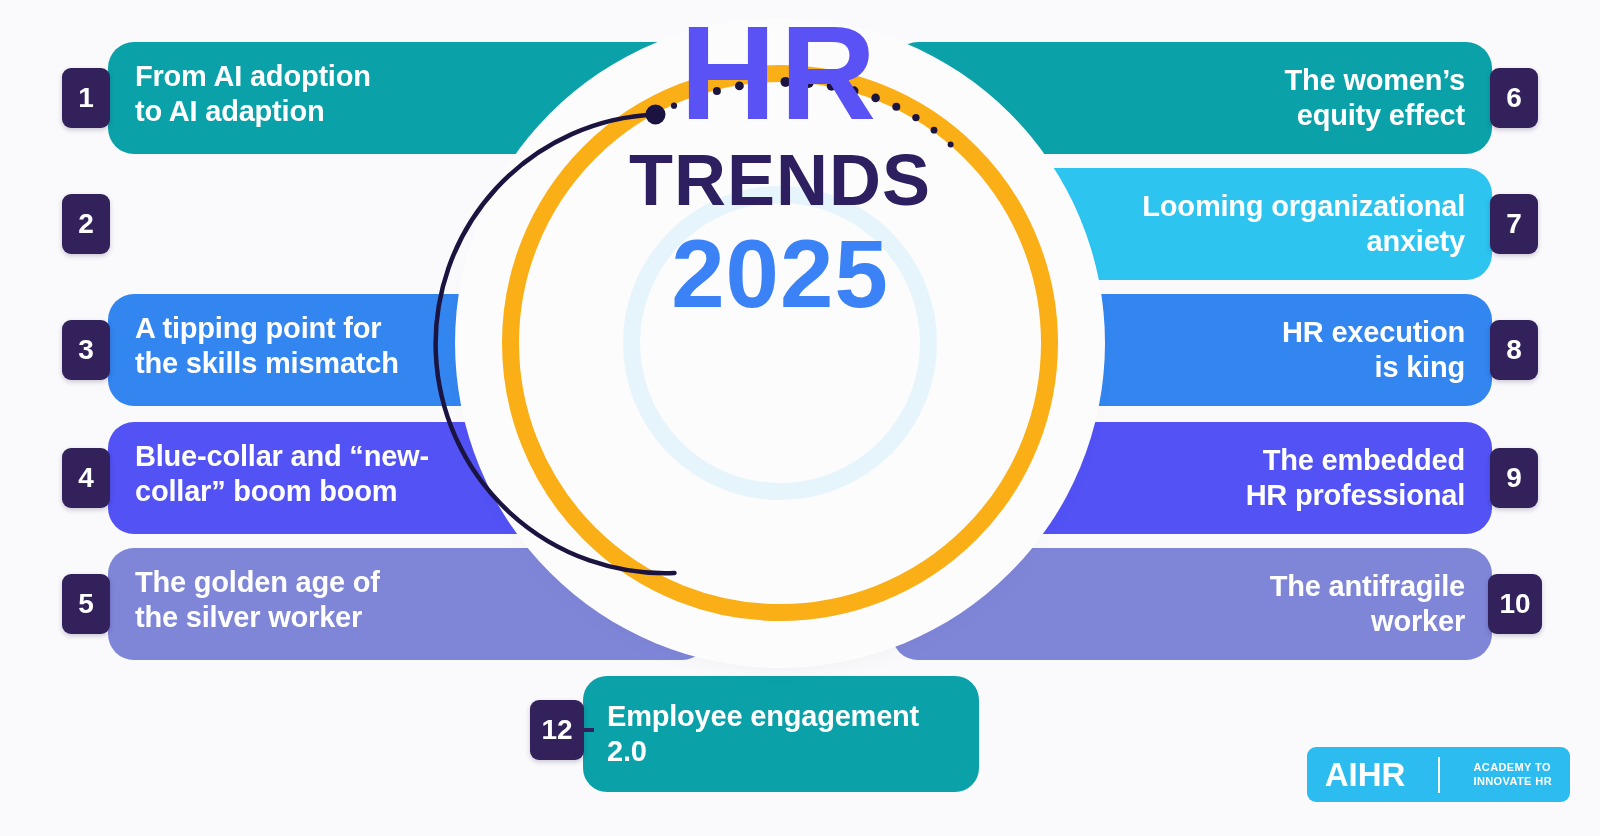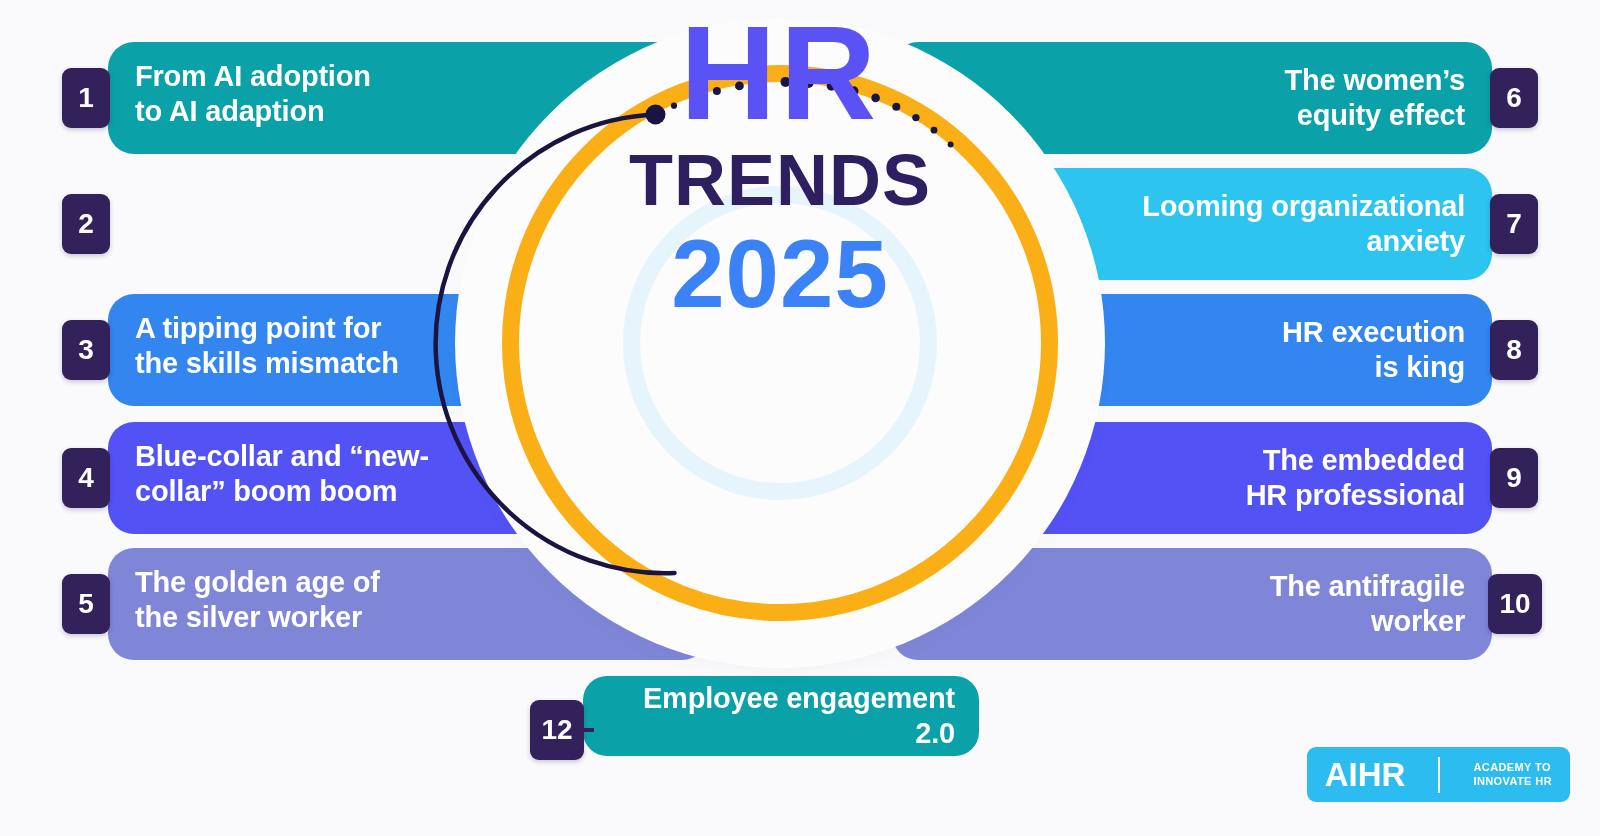--- a/index.html
+++ b/index.html
@@ -13,22 +13,22 @@
   
   .bar{
     position:absolute;height:112px;border-radius:26px;
     display:flex;align-items:center;box-sizing:border-box;
     color:#fff;font-weight:bold;font-size:29px;line-height:1.22;
     letter-spacing:-0.2px;
   }
   .bar.left{left:108px;width:600px;justify-content:flex-start;padding:0 40px 8px 27px;}
   .bar.right{right:108px;width:600px;justify-content:flex-end;padding:0 27px 0 40px;text-align:right;}
   .bar.bottom{
-    left:583px;width:396px;top:676px;height:80px;border-radius:24px;
-    justify-content:center;padding:0 24px;text-align:right;
+    left:583px;width:396px;top:676px;height:116px;border-radius:24px;
+    justify-content:center;padding:0 24px;text-align:left;
   }
   .bar .txt{display:block;white-space:pre-line;}
 
   
   .badge{
     position:absolute;width:48px;height:60px;border-radius:9px;
     background:#33215C;color:#fff;
     display:flex;align-items:center;justify-content:center;
     font-weight:bold;font-size:28px;z-index:6;
     box-shadow:0 2px 5px rgba(30,20,70,.22);

